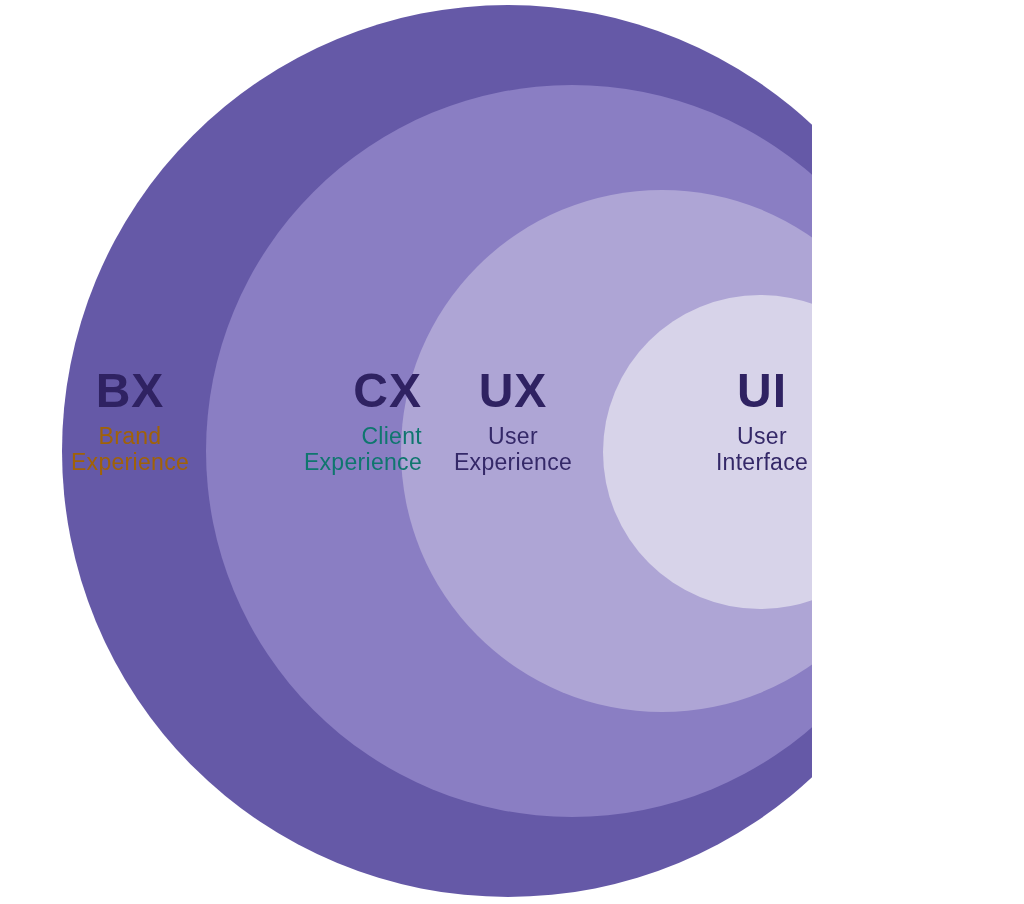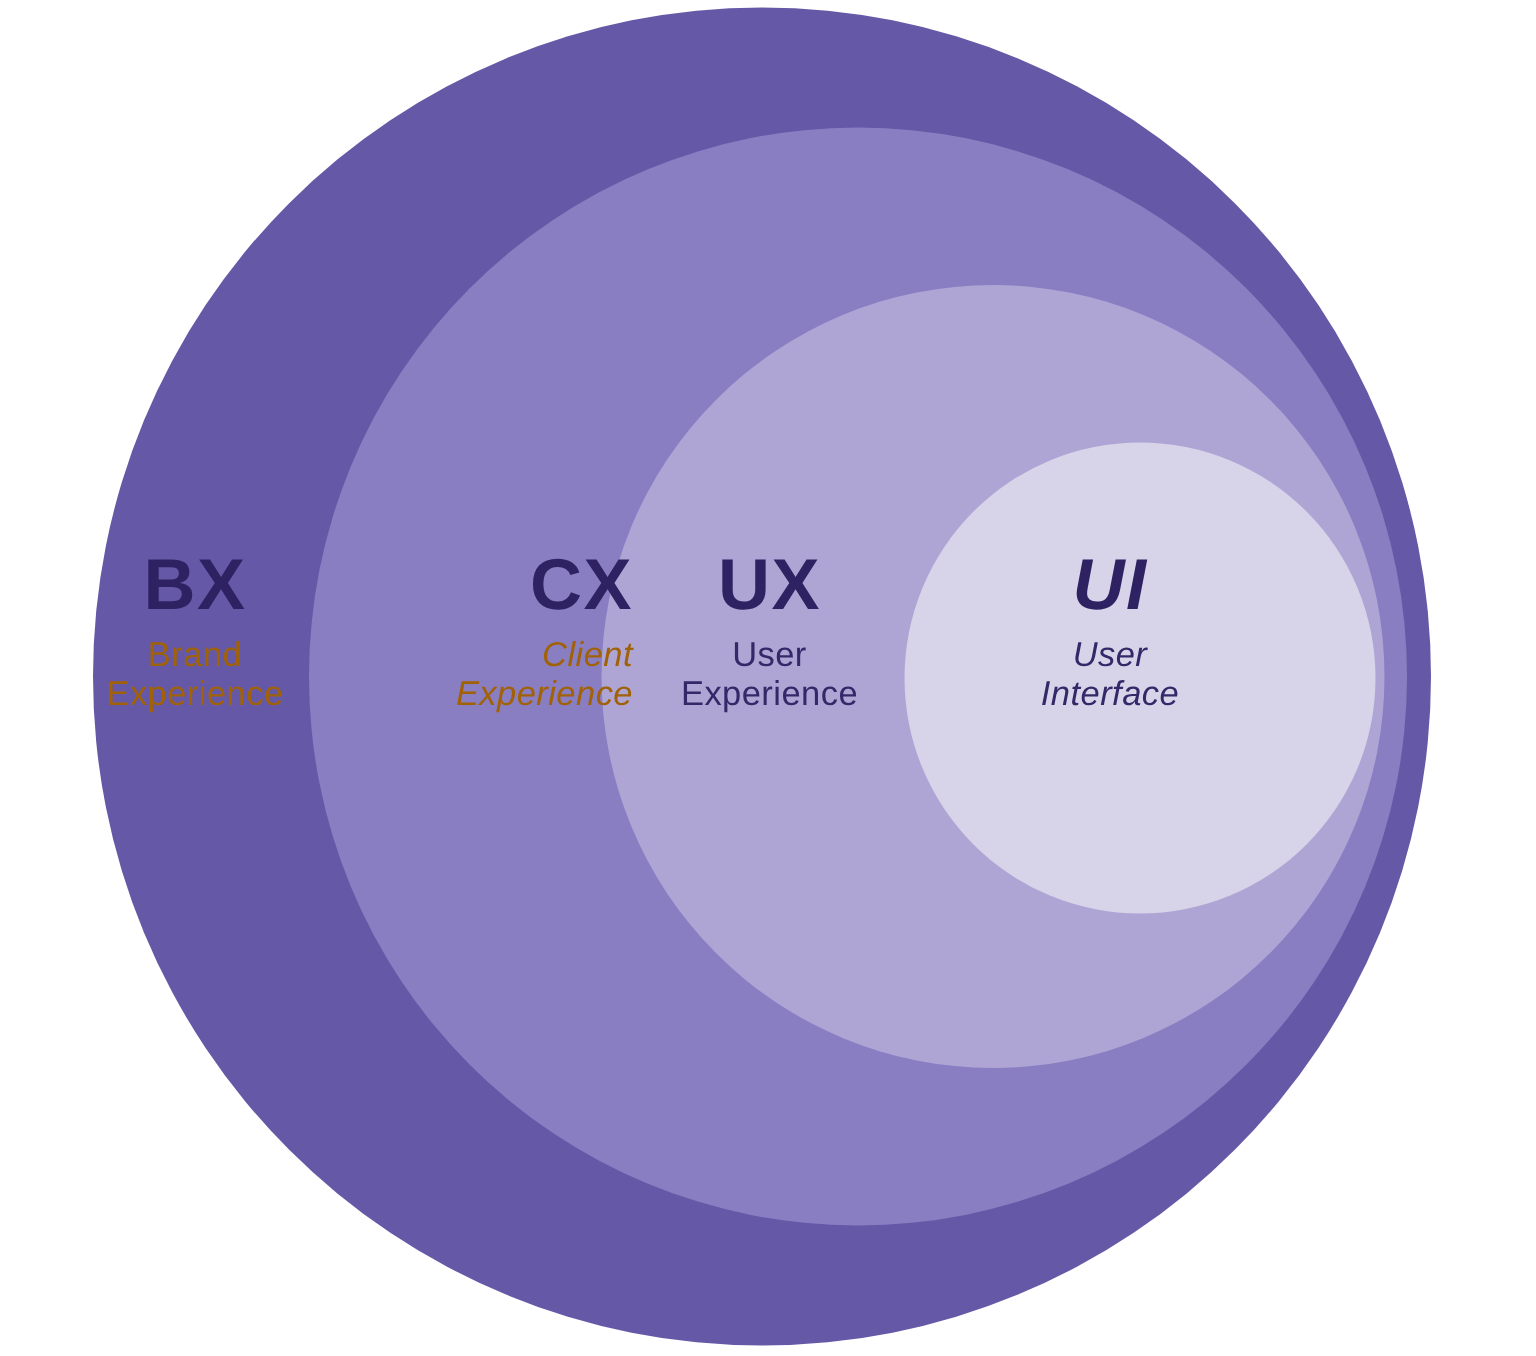--- a/index.html
+++ b/index.html
@@ -2,21 +2,21 @@
 <html><head>
 <meta charset="utf-8">
 <style>
   html, body {
     margin: 0;
     padding: 0;
     background: #ffffff;
   }
   .stage {
     position: relative;
-    width: 1024px;
+    width: 812px;
     height: 904px;
     background: #ffffff;
     overflow: hidden;
     font-family: "Liberation Sans", sans-serif;
   }
   .ring {
     position: absolute;
     border-radius: 50%;
   }
   
@@ -27,21 +27,21 @@
 
   .ring-label {
     position: absolute;
     width: 240px;
     top: 366px;
     text-align: center;
   }
   .label-bx { left: 10px;  }
   .label-cx { left: 182px; }
   .label-ux { left: 393px; }
-  .label-ui { left: 620px; font-style: italic; }
+  .label-ui { left: 642px; }
 
   .acronym {
     font-size: 48px;
     line-height: 50px;
     font-weight: 700;
     letter-spacing: 1px;
   }
   .subtitle {
     margin-top: 7px;
     font-size: 23px;
@@ -64,21 +64,21 @@
   <div class="ring-label label-bx" style="color: rgb(47, 34, 98);">
     <div class="acronym">BX</div>
     <div class="subtitle" style="color: #a16207;">
       <div>Brand</div>
       <div>Experience</div>
     </div>
   </div>
 
   <div class="ring-label label-cx" style="color: rgb(47, 34, 98); text-align: right;">
     <div class="acronym">CX</div>
-    <div class="subtitle" style="color: #a16207; font-style: italic;">
+    <div class="subtitle" style="color: #0f766e;">
       <div>Client</div>
       <div>Experience</div>
     </div>
   </div>
 
   <div class="ring-label label-ux" style="color: rgb(47, 34, 98);">
     <div class="acronym">UX</div>
     <div class="subtitle" style="color: rgb(52, 40, 104);">
       <div>User</div>
       <div>Experience</div>

